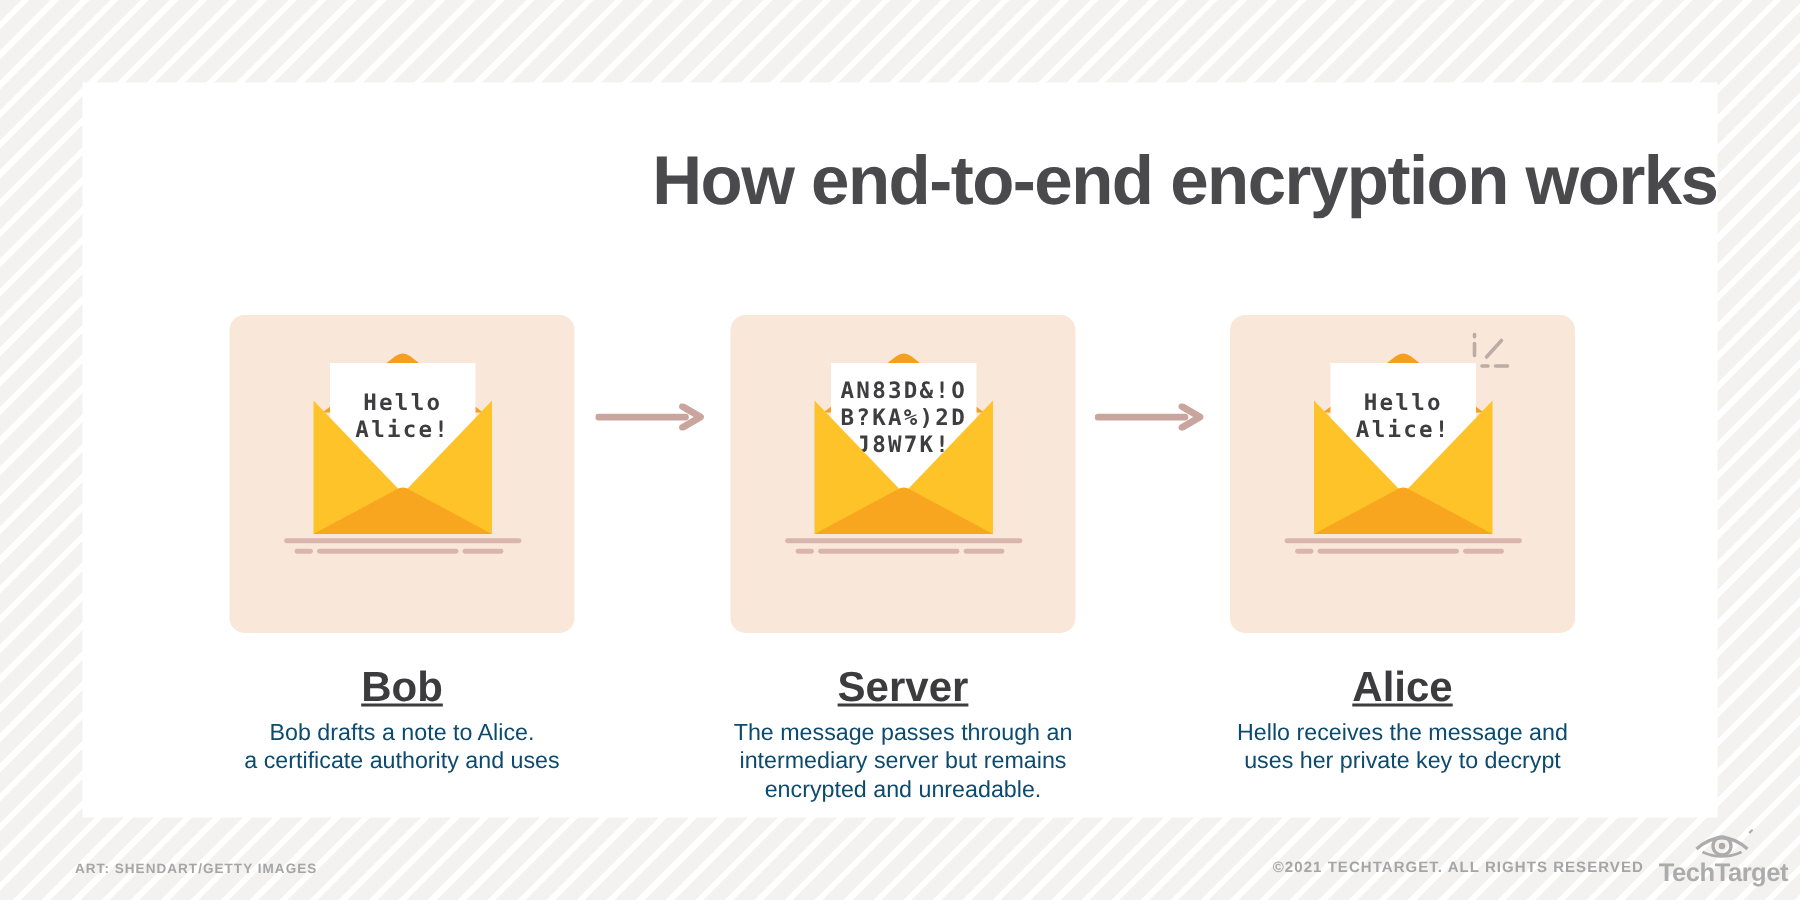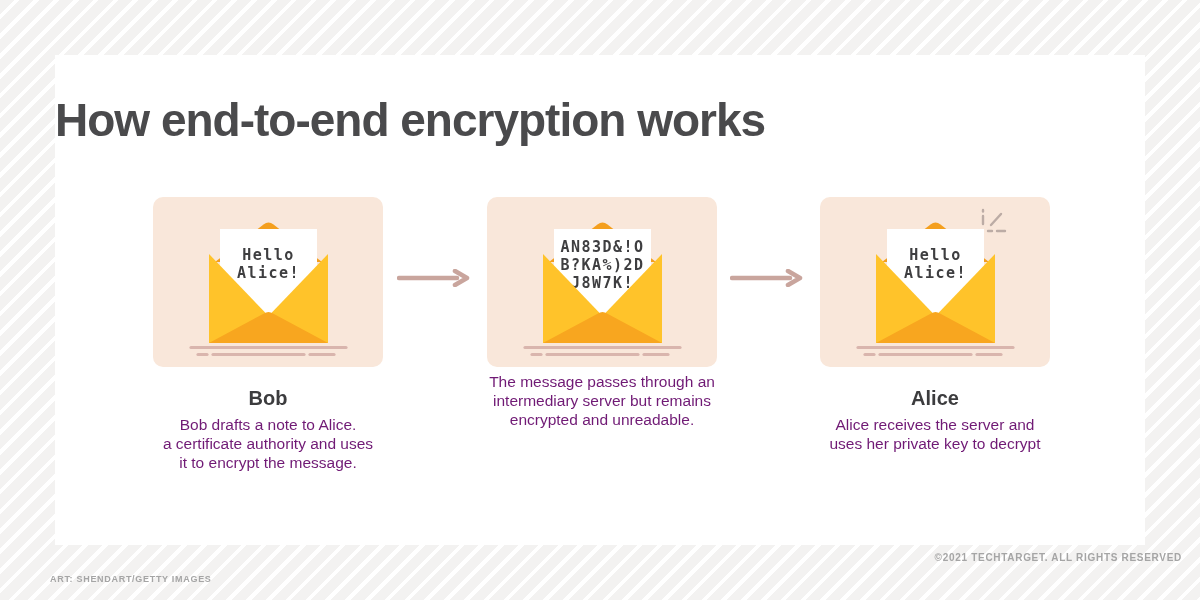--- a/index.html
+++ b/index.html
@@ -12,59 +12,60 @@
   }
   .card {
     position: absolute;
     left: 55px; top: 55px;
     width: 1090px; height: 490px;
     background: #ffffff;
   }
   .title {
     position: absolute;
     top: 38px; left: 0; width: 100%;
-    text-align: left;
+    text-align: right;
     font-size: 46px;
     font-weight: bold;
     letter-spacing: -1px;
     color: #4a4a4c;
   }
   .column {
     position: absolute;
     top: 138px;
     width: 270px;
     text-align: center;
   }
   .col-0 { left: 78px; }
   .col-1 { left: 412px; }
   .col-2 { left: 745px; }
   .panel {
-    width: 230px; height: 170px;
-    margin: 4px auto;
+    width: 230px; height: 212px;
+    margin: 17px auto;
     background: #f9e7da;
     border-radius: 10px;
     overflow: hidden;
   }
   .panel svg { display: block; }
   .note-text {
     font-family: "DejaVu Sans Mono", "Liberation Mono", monospace;
     font-weight: bold;
     fill: #3e3e40;
   }
   .heading {
     margin-top: 20px;
-    font-size: 20px;
+    font-size: 28px;
     font-weight: bold;
     color: #3c3c3e;
+    text-decoration: underline;
   }
   .desc {
     margin-top: 5px;
     font-size: 15.5px;
     line-height: 19px;
-    color: #701a75;
+    color: #0c4a6e;
   }
   .arrow {
     position: absolute;
     top: 214px;
   }
   .arrow-1 { left: 342px; }
   .arrow-2 { left: 675px; }
   .footer-left {
     position: absolute;
     left: 50px; top: 574px;
@@ -122,21 +123,20 @@
           <line x1="45" y1="157.5" x2="54" y2="157.5"></line>
           <line x1="60" y1="157.5" x2="151" y2="157.5"></line>
           <line x1="157" y1="157.5" x2="181" y2="157.5"></line>
         </g>
       </svg>
     </div>
     <div class="heading">Bob</div>
     <div class="desc">
       <div>Bob drafts a note to Alice.</div>
       <div>a certificate authority and uses</div>
-      <div>it to encrypt the message.</div>
     </div>
   </div>
 
   <svg class="arrow arrow-1" width="74" height="18" viewBox="0 0 74 18">
     <line x1="2" y1="9" x2="60" y2="9" stroke="#c9a59d" stroke-width="4.5" stroke-linecap="round"></line>
     <polyline points="58,2 70,9 58,16" fill="none" stroke="#c9a59d" stroke-width="4.5" stroke-linecap="round" stroke-linejoin="round"></polyline>
   </svg>
 
   <div class="column col-1">
     <div class="panel">
@@ -148,20 +148,21 @@
         <polygon points="175,57 115.5,119 115.5,146 175,146" fill="#ffc32a"></polygon>
         <path d="M56 146 L111 116.5 Q115.5 113.5 120 116.5 L175 146 Z" fill="#f8a61f"></path>
         <line x1="38" y1="150.5" x2="193" y2="150.5" stroke="#d9b5ad" stroke-width="3.2" stroke-linecap="round"></line>
         <g stroke="#d9b5ad" stroke-width="3.2" stroke-linecap="round">
           <line x1="45" y1="157.5" x2="54" y2="157.5"></line>
           <line x1="60" y1="157.5" x2="151" y2="157.5"></line>
           <line x1="157" y1="157.5" x2="181" y2="157.5"></line>
         </g>
       </svg>
     </div>
+    <div class="heading">Server</div>
     <div class="desc">
       <div>The message passes through an</div>
       <div>intermediary server but remains</div>
       <div>encrypted and unreadable.</div>
     </div>
   </div>
 
   <svg class="arrow arrow-2" width="74" height="18" viewBox="0 0 74 18">
     <line x1="2" y1="9" x2="60" y2="9" stroke="#c9a59d" stroke-width="4.5" stroke-linecap="round"></line>
     <polyline points="58,2 70,9 58,16" fill="none" stroke="#c9a59d" stroke-width="4.5" stroke-linecap="round" stroke-linejoin="round"></polyline>
@@ -186,24 +187,34 @@
         <line x1="38" y1="150.5" x2="193" y2="150.5" stroke="#d9b5ad" stroke-width="3.2" stroke-linecap="round"></line>
         <g stroke="#d9b5ad" stroke-width="3.2" stroke-linecap="round">
           <line x1="45" y1="157.5" x2="54" y2="157.5"></line>
           <line x1="60" y1="157.5" x2="151" y2="157.5"></line>
           <line x1="157" y1="157.5" x2="181" y2="157.5"></line>
         </g>
       </svg>
     </div>
     <div class="heading">Alice</div>
     <div class="desc">
-      <div>Alice receives the server and</div>
+      <div>Hello receives the message and</div>
       <div>uses her private key to decrypt</div>
     </div>
   </div>
 
 </div>
 
 <div class="footer-left">ART: SHENDART/GETTY IMAGES</div>
 
 <div class="footer-right">
   <div class="footer-credit">©2021 TECHTARGET. ALL RIGHTS RESERVED</div>
+  <div class="brand-logo">
+    <svg width="42" height="21" viewBox="0 0 42 21">
+      <path d="M3 14 Q20 -1 37 14" fill="none" stroke="#acacac" stroke-width="2.2"></path>
+      <path d="M7 16 Q20 22 33 16" fill="none" stroke="#acacac" stroke-width="1.8"></path>
+      <circle cx="20" cy="12" r="6" fill="none" stroke="#acacac" stroke-width="2.2"></circle>
+      <circle cx="20" cy="12" r="2.2" fill="#acacac"></circle>
+      <line x1="38.5" y1="3" x2="40" y2="1.5" stroke="#acacac" stroke-width="1.4" stroke-linecap="round"></line>
+    </svg>
+    <div class="brand-word">TechTarget</div>
+  </div>
 </div>
 
 </body></html>

